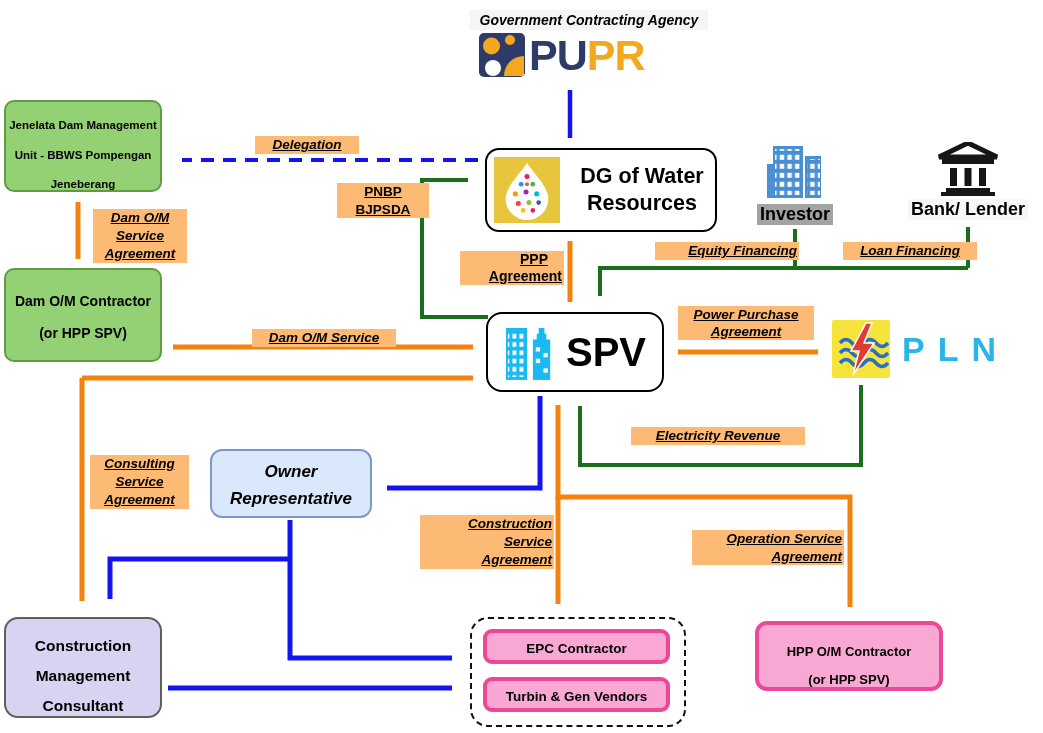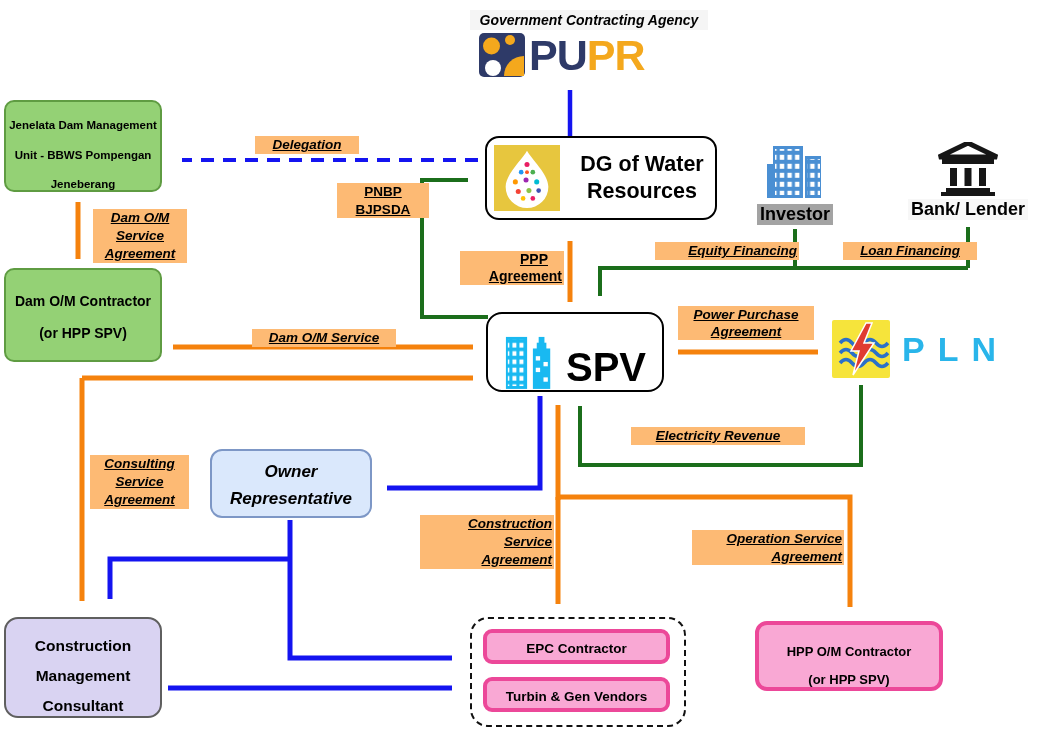--- a/index.html
+++ b/index.html
@@ -94,21 +94,21 @@
       <circle cx="12.5" cy="13" r="8.5" fill="#f4a81d"></circle>
       <circle cx="14" cy="35" r="8" fill="#ffffff"></circle>
       <path d="M45,43 V23 a20,20 0 0 0 -20,20 Z" fill="#f4a81d"></path>
       <rect x="26" y="2" width="10" height="10" rx="5" fill="#f4a81d"></rect>
     </svg>
     <div style="font-size:43px;font-weight:bold;letter-spacing:-1px;line-height:1;">
       <span style="color:#2e3a68;">PU</span><span style="color:#f4a81d;">PR</span>
     </div>
   </div>
 
-  <div class="box" style="left:485px;top:136px;width:232px;height:84px;background:#fff;border:2.5px solid #000;border-radius:14px;display:flex;align-items:center;padding-left:7px;gap:9px;">
+  <div class="box" style="left:485px;top:148px;width:232px;height:84px;background:#fff;border:2.5px solid #000;border-radius:14px;display:flex;align-items:center;padding-left:7px;gap:9px;">
     <svg width="66" height="66" viewBox="0 0 68 68">
       <rect width="68" height="68" fill="#e7c63e"></rect>
       <path d="M34,6 C30,14 12,30 12,43 a22,22 0 0 0 44,0 C56,30 38,14 34,6 Z" fill="#ffffff"></path>
       <circle cx="34" cy="20" r="2.6" fill="#e91e63"></circle>
         <circle cx="28" cy="28" r="2.4" fill="#2196f3"></circle>
       <circle cx="40" cy="28" r="2.4" fill="#4caf50"></circle>
         <circle cx="22" cy="38" r="2.6" fill="#ff9800"></circle>
       <circle cx="33" cy="36" r="2.6" fill="#9c27b0"></circle>
         <circle cx="44" cy="38" r="2.6" fill="#00bcd4"></circle>
       <circle cx="25" cy="48" r="2.6" fill="#f44336"></circle>
@@ -128,21 +128,21 @@
     <span>Jenelata Dam Management</span>
     <span>Unit - BBWS Pompengan</span>
     <span>Jeneberang</span>
   </div>
 
   <div class="box greenbox" style="left:4px;top:268px;width:158px;height:94px;font-size:14px;padding-top:15px;line-height:32px;">
     <span>Dam O/M Contractor</span>
     <span>(or HPP SPV)</span>
   </div>
 
-  <div class="box" style="left:486px;top:312px;width:178px;height:80px;background:#fff;border:2.5px solid #000;border-radius:16px;display:flex;align-items:flex-end;justify-content:center;gap:10px;">
+  <div class="box" style="left:486px;top:312px;width:178px;height:80px;background:#fff;border:2.5px solid #000;border-radius:16px;display:flex;align-items:center;justify-content:center;gap:10px;">
     <svg width="52" height="58" viewBox="0 0 54 58">
       <rect x="2" y="4" width="22" height="54" fill="#19b9f1"></rect>
       <rect x="4" y="7" width="18" height="48" fill="url(#winA)"></rect>
       <rect x="30" y="16" width="18" height="42" fill="#19b9f1"></rect>
       <rect x="36" y="4" width="6" height="7" fill="#19b9f1"></rect>
       <rect x="34" y="10" width="10" height="7" fill="#19b9f1"></rect>
       <rect x="33" y="24" width="4.5" height="4.5" fill="#fff"></rect>
       <rect x="33" y="36" width="4.5" height="4.5" fill="#fff"></rect>
       <rect x="41" y="30" width="4.5" height="4.5" fill="#fff"></rect>
       <rect x="41" y="46" width="4.5" height="4.5" fill="#fff"></rect>

